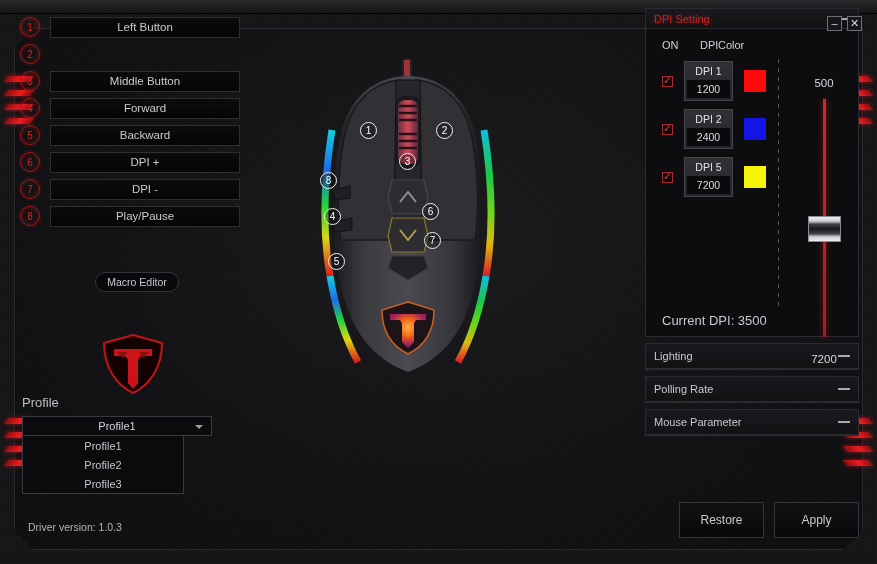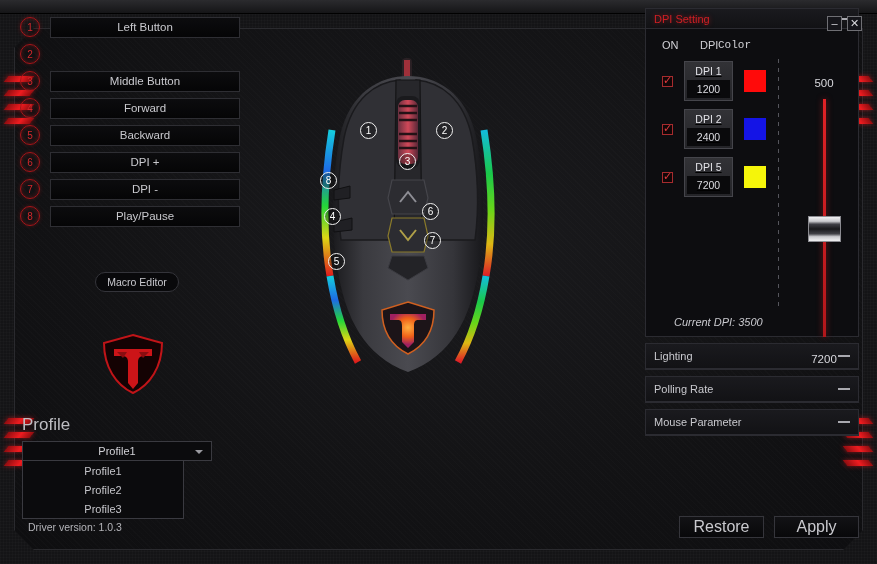--- a/index.html
+++ b/index.html
@@ -92,21 +92,21 @@
     color: #c9c9ce; font-size: 10.5px;
     display: flex; align-items: center; justify-content: center;
     cursor: pointer; z-index: 10;
   }
 
   
   .shield { position: absolute; left: 100px; top: 333px; z-index: 10; }
 
   
   .profile-wrap { position: absolute; left: 22px; top: 395px; width: 210px; z-index: 20; }
-  .profile-label { color: #bdbdc2; font-size: 17px; margin-bottom: 6px; margin-top: 20px; }
+  .profile-label { color: #bdbdc2; font-size: 13px; margin-bottom: 6px; }
   .combo {
     position: relative; width: 190px; height: 20px;
     background: #0b0b0d; border: 1px solid #3a3a40;
     color: #d2d2d7; font-size: 11px;
     display: flex; align-items: center; justify-content: center;
     cursor: pointer;
   }
   .caret {
     position: absolute; right: 8px; top: 8px;
     width: 0; height: 0;
@@ -157,38 +157,38 @@
   }
   .panel-strip { height: 25px; }
 
   
   .dpi-body { position: relative; height: 307px; padding: 10px 0 0 0; }
   .dpi-head-row {
     display: flex; padding-left: 16px; color: #d0d0d5; font-size: 11px; margin-bottom: 6px;
   }
   .dpi-head-row span:nth-child(1) { width: 38px; }
   .dpi-head-row span:nth-child(2) { width: 18px; }
-  .dpi-head-row span:nth-child(3) { width: 50px; font-family: Liberation Mono, monospace; }
+  .dpi-head-row span:nth-child(3) { width: 50px; }
 
   .dpi-rows { padding-left: 16px; }
   .dpi-row { display: flex; align-items: center; height: 48px; }
   .chk {
     width: 11px; height: 11px; flex: 0 0 11px;
     border: 1px solid #a62b2e; background: #120607;
     position: relative; margin-right: 11px; cursor: pointer;
   }
   .chk::after {
     content: "✓"; position: absolute; left: 0px; top: -3px;
     font-size: 11px; color: #e03b3f; line-height: 12px;
   }
   .dpi-cell {
     width: 49px; height: 40px;
     background: linear-gradient(#323236, #242428);
     border: 1px solid #45454b;
-    display: flex; flex-direction: column; cursor: pointer; text-decoration: underline;
+    display: flex; flex-direction: column; cursor: pointer;
   }
   .dpi-cell .nm {
     flex: 1; display: flex; align-items: center; justify-content: center;
     color: #e3e3e8; font-size: 10.5px;
   }
   .dpi-cell .val {
     flex: 1; display: flex; align-items: center; justify-content: center;
     background: #0a0a0c; color: #dcdce1; font-size: 10.5px;
     margin: 0 2px 2px 2px;
   }
@@ -217,34 +217,34 @@
     background: linear-gradient(#e02226, #b2171b);
     box-shadow: 0 0 6px rgba(224,34,38,.5);
   }
   .slider-knob {
     position: absolute; left: 14px; top: 140px; width: 33px; height: 26px;
     background: linear-gradient(#f0f0f2 0%, #c9c9cd 18%, #404046 30%, #19191c 50%, #404046 70%, #c9c9cd 82%, #f0f0f2 100%);
     border: 1px solid #8b8b91;
     cursor: pointer;
   }
   .current-dpi {
-    position: absolute; left: 28px; bottom: 8px;
-    color: #c9c9ce; font-size: 11px; font-style: italic;
+    position: absolute; left: 16px; bottom: 8px;
+    color: #c9c9ce; font-size: 13px;
   }
 
   
   .actions {
     position: absolute; right: 18px; bottom: 26px;
     display: flex; gap: 10px; z-index: 20;
   }
   .act-btn {
-    width: 85px; height: 22px;
+    width: 85px; height: 36px;
     background: linear-gradient(#121215, #08080a);
     border: 1px solid #35353b;
-    color: #c9c9ce; font-size: 16px;
+    color: #c9c9ce; font-size: 12px;
     display: flex; align-items: center; justify-content: center;
     cursor: pointer;
   }
 </style>
 </head>
 <body>
 
 <div id="app">
 
   <div class="titlebar"></div>

